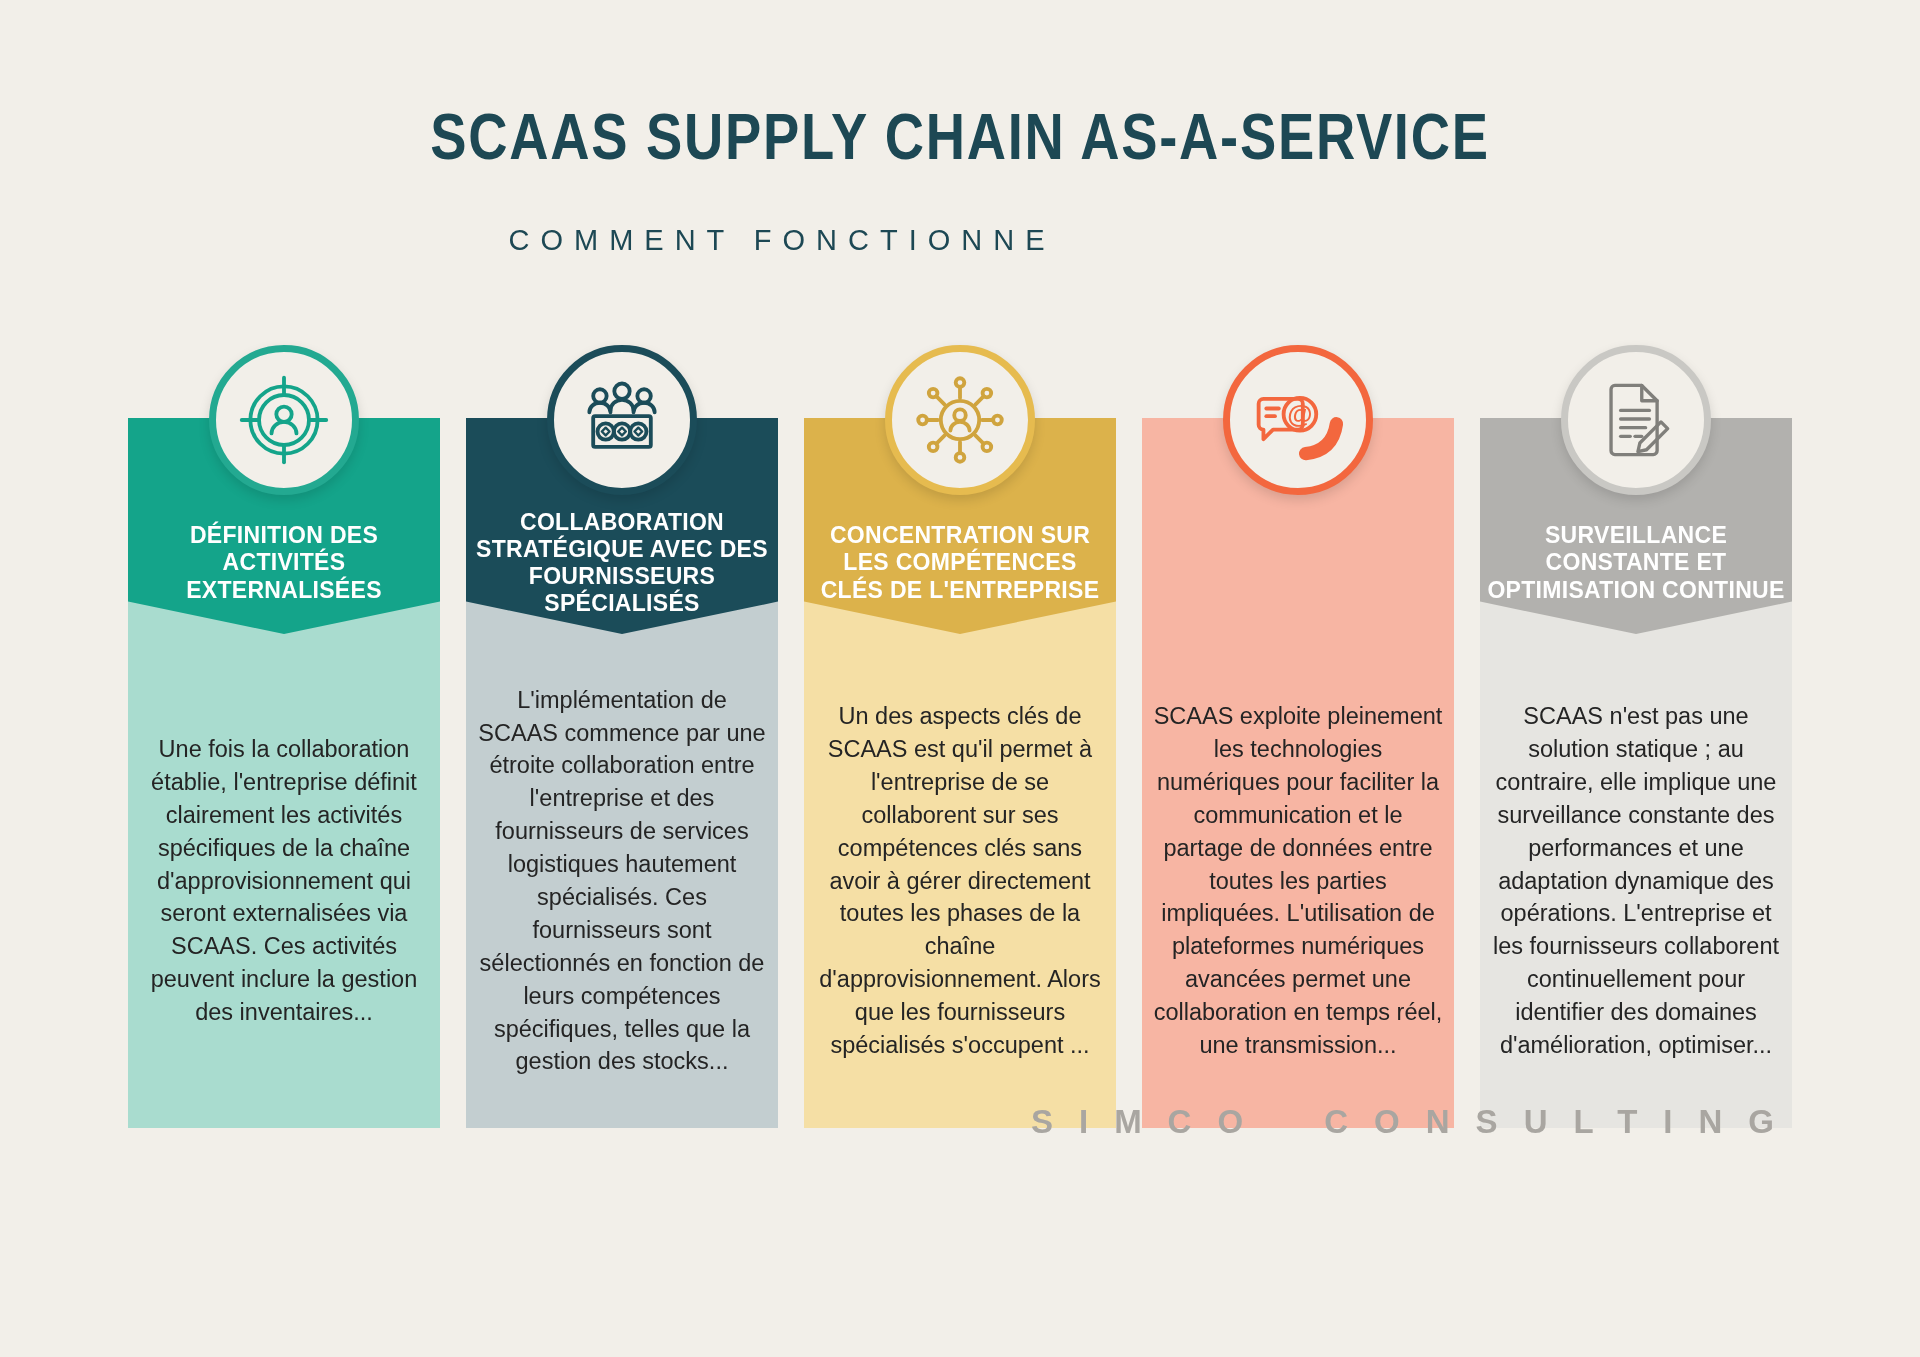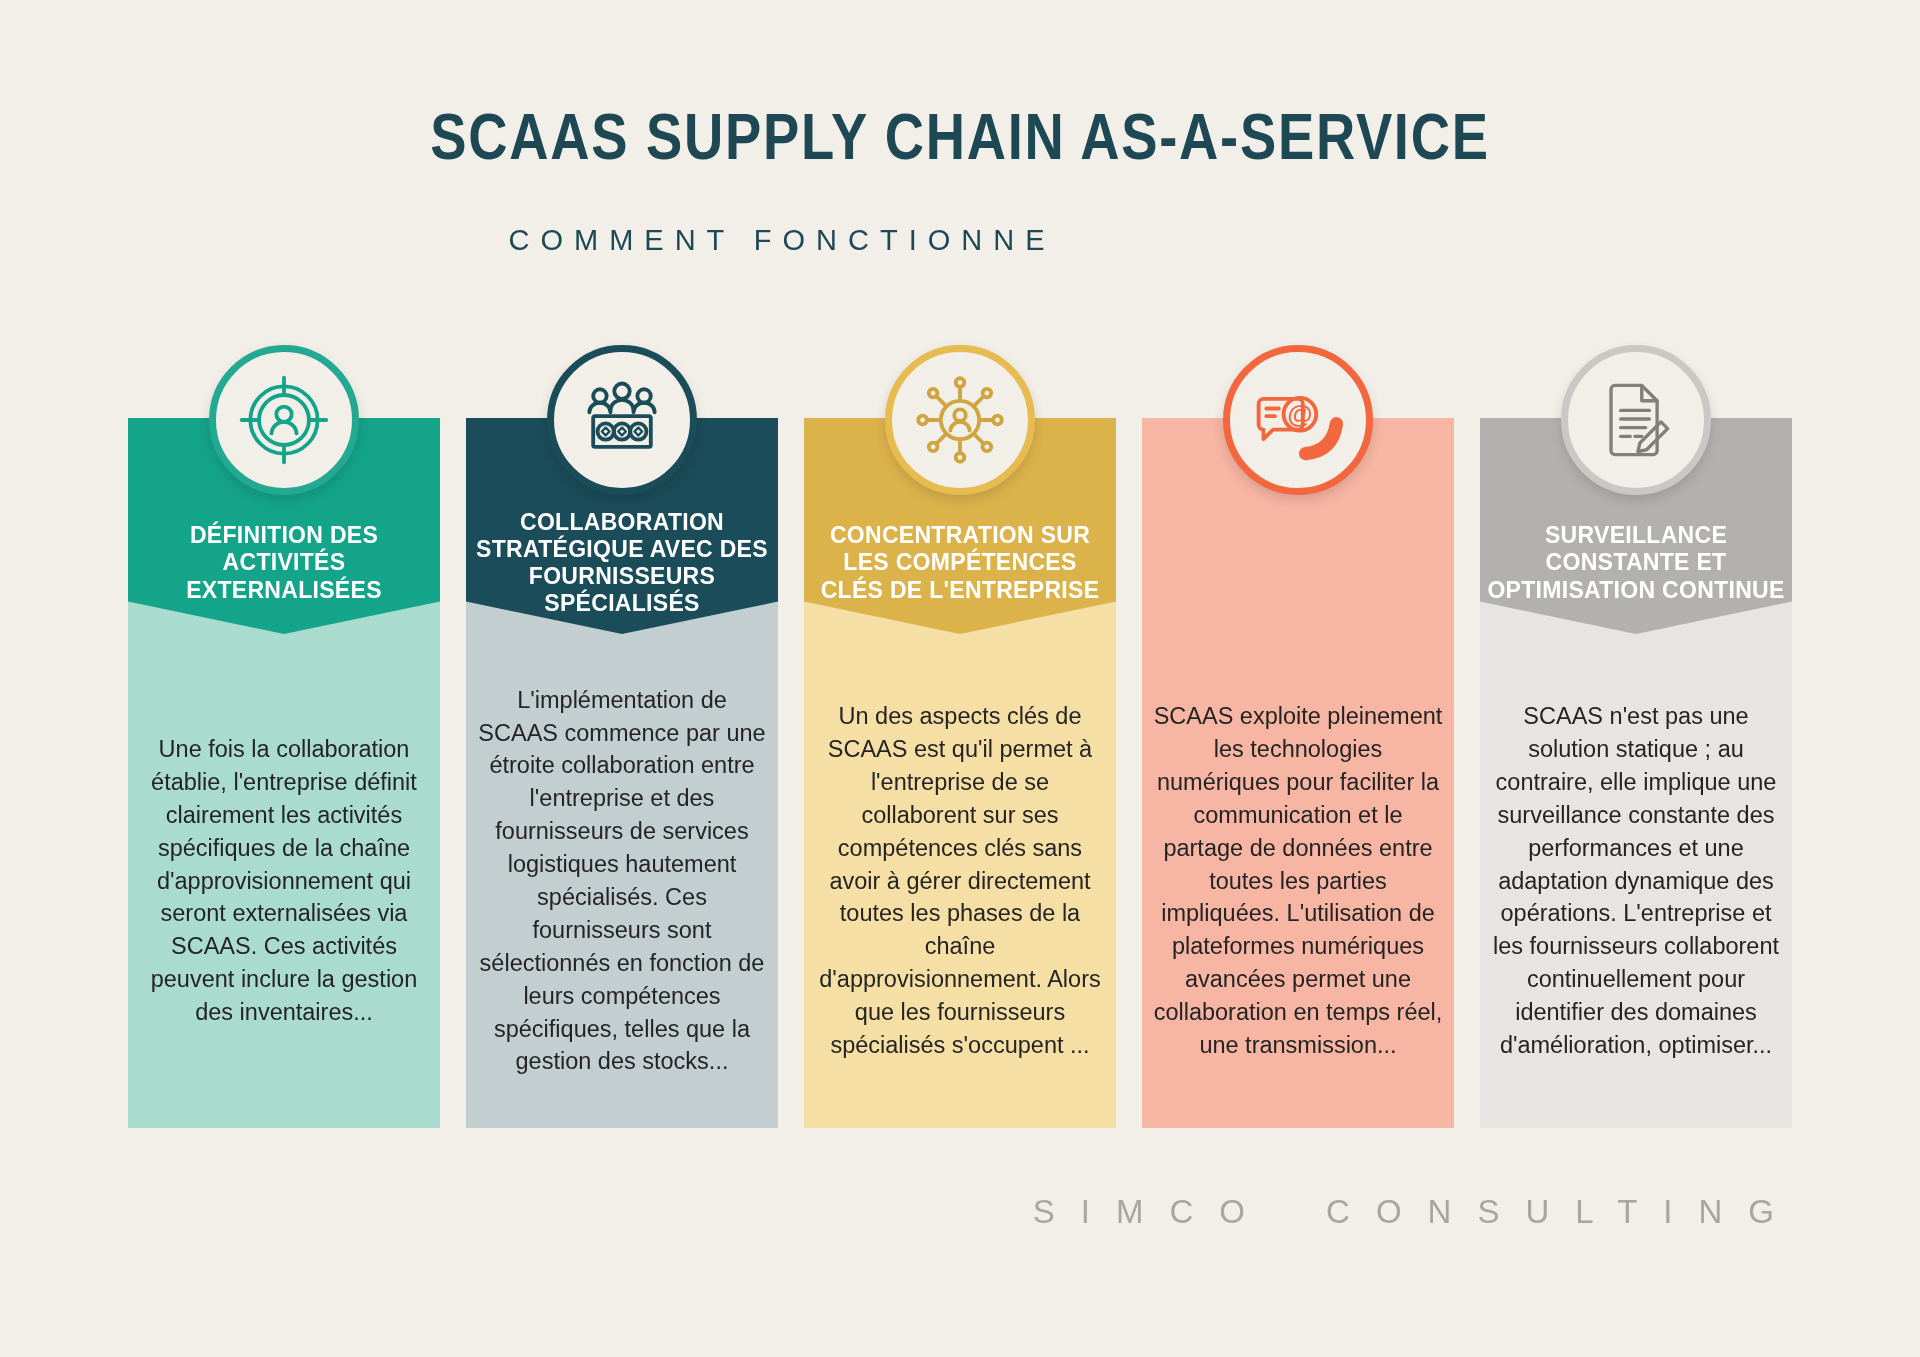--- a/index.html
+++ b/index.html
@@ -51,22 +51,22 @@
   .icon-circle svg{width:96px;height:96px;display:block;}
   .col-body{
     position:absolute;top:216px;bottom:0;left:9px;right:9px;
     display:flex;align-items:center;justify-content:center;z-index:0;
   }
   .col-body-text{
     text-align:center;color:#242424;
     font-size:23.5px;line-height:1.40;
   }
   .brand-footer{
-    position:absolute;top:1193px;right:120px;
-    font-size:33px;font-weight:400;color:#a9a6a1;
+    position:absolute;top:1103px;right:120px;
+    font-size:33px;font-weight:700;color:#a9a6a1;
     letter-spacing:26px;word-spacing:20px;white-space:nowrap;
   }
 </style>
 </head>
 <body style="background: rgb(242, 239, 233);">
 
 <div class="page-title" style="color: rgb(29, 72, 84);">SCAAS SUPPLY CHAIN AS-A-SERVICE</div>
 <div class="page-subtitle" style="color: rgb(29, 72, 84);">COMMENT FONCTIONNE</div>
 
 <div class="columns">

